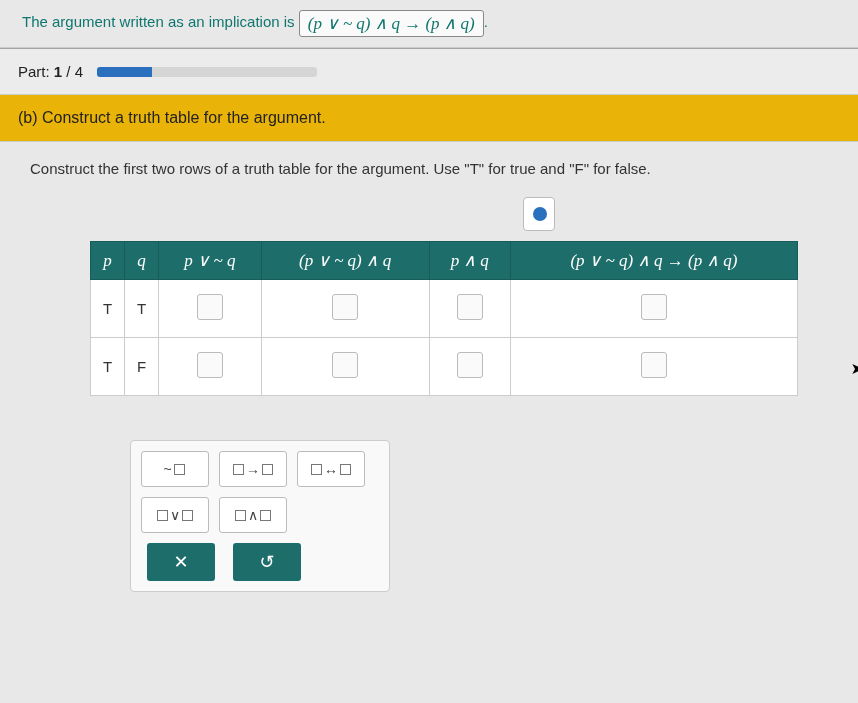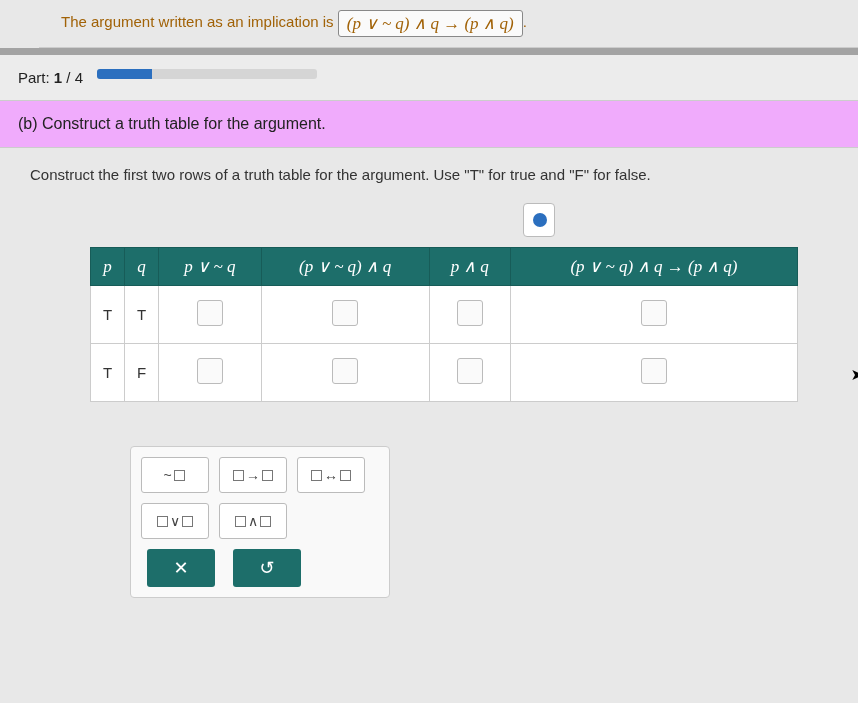--- a/index.html
+++ b/index.html
@@ -6,45 +6,44 @@
   body {
     margin: 0;
     padding: 0;
     font-family: Arial, Helvetica, sans-serif;
     background: #e8e8e8;
     color: #333;
     width: 858px;
   }
   .top-statement {
     font-size: 15px;
-    color: #a16207;
+    color: #0f766e;
     padding: 10px 22px;
     border-bottom: 1px solid #ccc;
-    margin-left: 39px;
   }
   .formula-box {
     display: inline-block;
     border: 1px solid #888;
     padding: 2px 8px;
     border-radius: 3px;
     font-family: "Times New Roman", serif;
     font-style: italic;
     font-size: 17px;
     background: #fafafa;
     vertical-align: middle;
   }
   .part-bar {
     padding: 14px 18px;
     font-size: 15px;
     color: #222;
-    border-top: 7px solid #a3a3a3;
+    border-top: 1px solid #a3a3a3;
     border-bottom: 1px solid #ccc;
     background: #ececec;
     display: flex;
-    align-items: flex-start;
+    align-items: center;
     gap: 14px;
   }
   .part-label { font-weight: normal; }
   .part-label .cur { font-weight: bold; }
   .progress {
     width: 220px;
     height: 10px;
     background: #d5d5d5;
     border-radius: 3px;
     overflow: hidden;
@@ -52,21 +51,21 @@
   .progress .fill {
     height: 100%;
     background: #2b6fbf;
     width: 25%;
   }
   .section-b {
     padding: 14px 18px;
     font-size: 16px;
     color: #222;
     border-bottom: 1px solid #ccc;
-    background: #f0abfc;
+    background: #eab308;
   }
   .instructions {
     padding: 18px 42px 10px 30px;
     font-size: 15px;
     color: #333;
   }
   .add-row-holder {
     text-align: center;
     margin: 10px auto 6px;
     position: relative;

